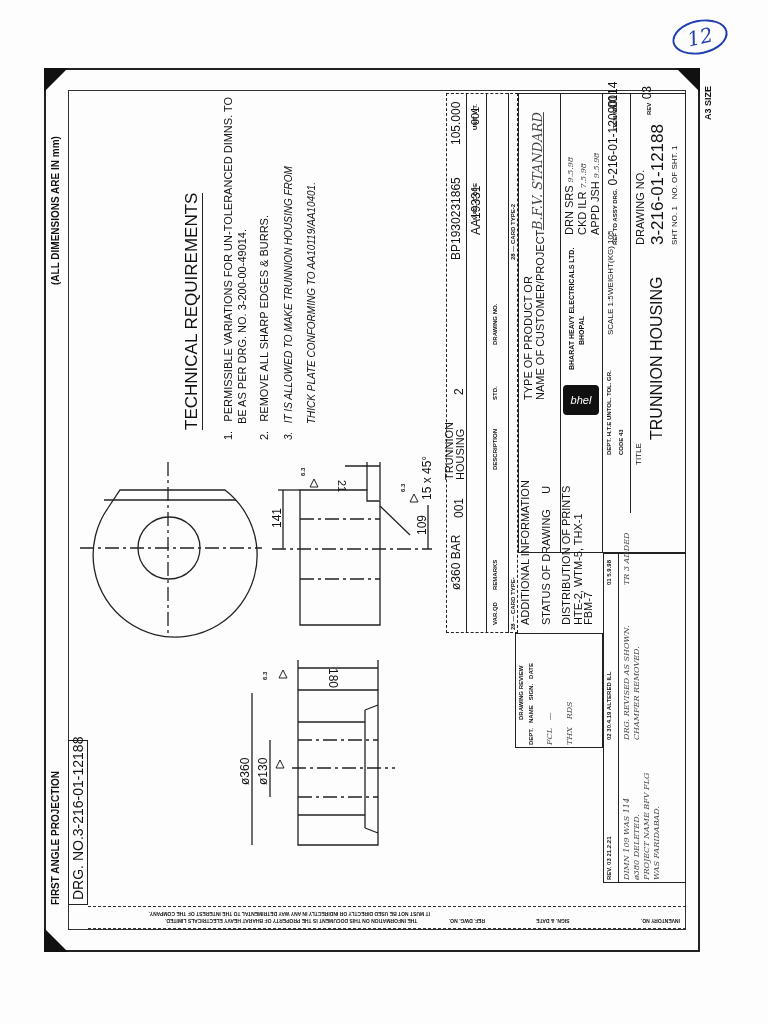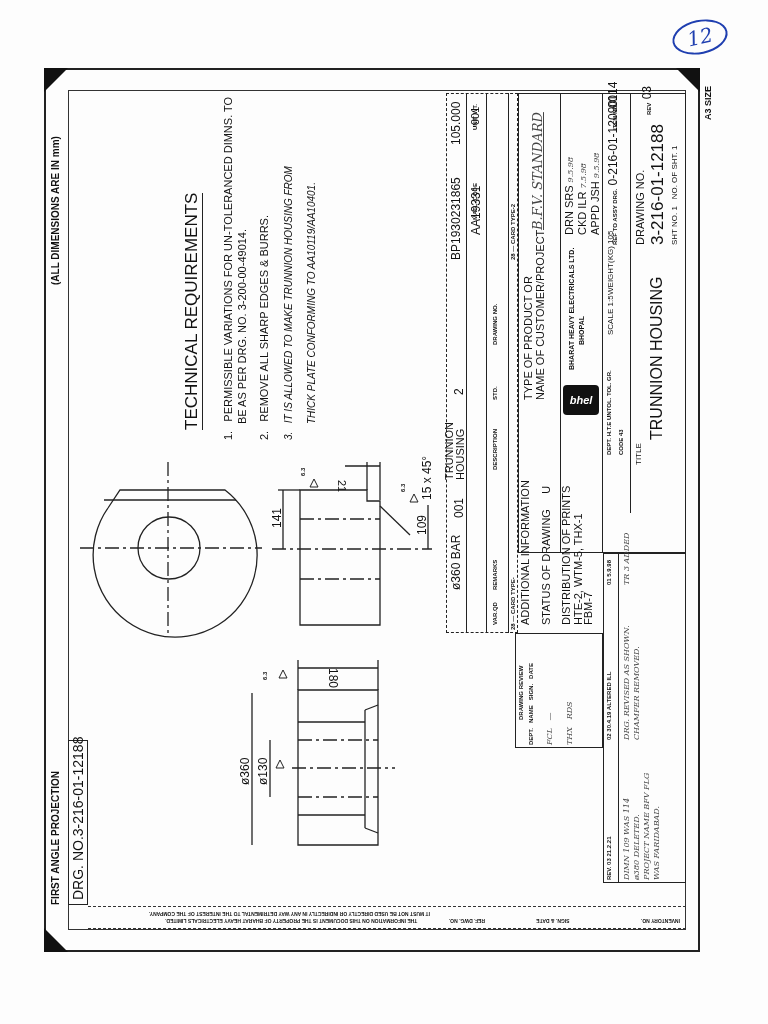--- a/index.html
+++ b/index.html
@@ -131,21 +131,21 @@
 <div class="rot tiny" style="left:510px;top:630px;">28 — CARD TYPE-</div>
 <div class="rot tiny" style="left:510px;top:260px;">28 — CARD TYPE-2</div>
 
 <div class="cell" style="left:518px;top:93px;width:168px;height:460px;"></div>
 <div class="line" style="left:560px;top:93px;width:1px;height:460px;"></div>
 <div class="line" style="left:602px;top:93px;width:1px;height:460px;"></div>
 <div class="line" style="left:630px;top:93px;width:1px;height:420px;"></div>
 <div class="rot" style="left:522px;top:400px;font-size:11px;">TYPE OF PRODUCT OR</div>
 <div class="rot" style="left:534px;top:400px;font-size:11px;">NAME OF CUSTOMER/PROJECT</div>
 <div class="rot hand" style="left:530px;top:230px;font-size:13px;text-decoration:underline;">B.F.V. STANDARD</div>
-<div class="abs" style="left:563px;top:385px;width:36px;height:30px;background:#111;color:#fff;font-size:11px;font-style:italic;font-weight:bold;text-align:center;line-height:30px;border-radius:4px;">
+<div class="abs" style="left:563px;top:385px;width:36px;height:30px;background:#111;color:#fff;font-size:11px;font-style:italic;font-weight:normal;text-align:center;line-height:30px;border-radius:4px;">
   <span>bhel</span>
 </div>
 <div class="rot tiny" style="left:568px;top:370px;font-size:7px;">BHARAT HEAVY ELECTRICALS LTD.</div>
 <div class="rot tiny" style="left:578px;top:345px;font-size:7px;">BHOPAL</div>
 
 <div class="rot t" style="left:563px;top:235px;font-size:11px;"><span>DRN</span> <span>SRS</span> <span class="hand" style="font-size:8px;">9.5.98</span></div>
 <div class="rot t" style="left:576px;top:235px;font-size:11px;"><span>CKD</span> <span>ILR</span> <span class="hand" style="font-size:8px;">7.5.98</span></div>
 <div class="rot t" style="left:589px;top:235px;font-size:11px;"><span>APPD</span> <span>JSH</span> <span class="hand" style="font-size:8px;">9.5.98</span></div>
 <div class="rot tiny" style="left:606px;top:455px;"><span>DEPT.</span> <span>H.T.E</span></div>
 <div class="rot tiny" style="left:618px;top:455px;"><span>CODE</span> <span>43</span></div>

